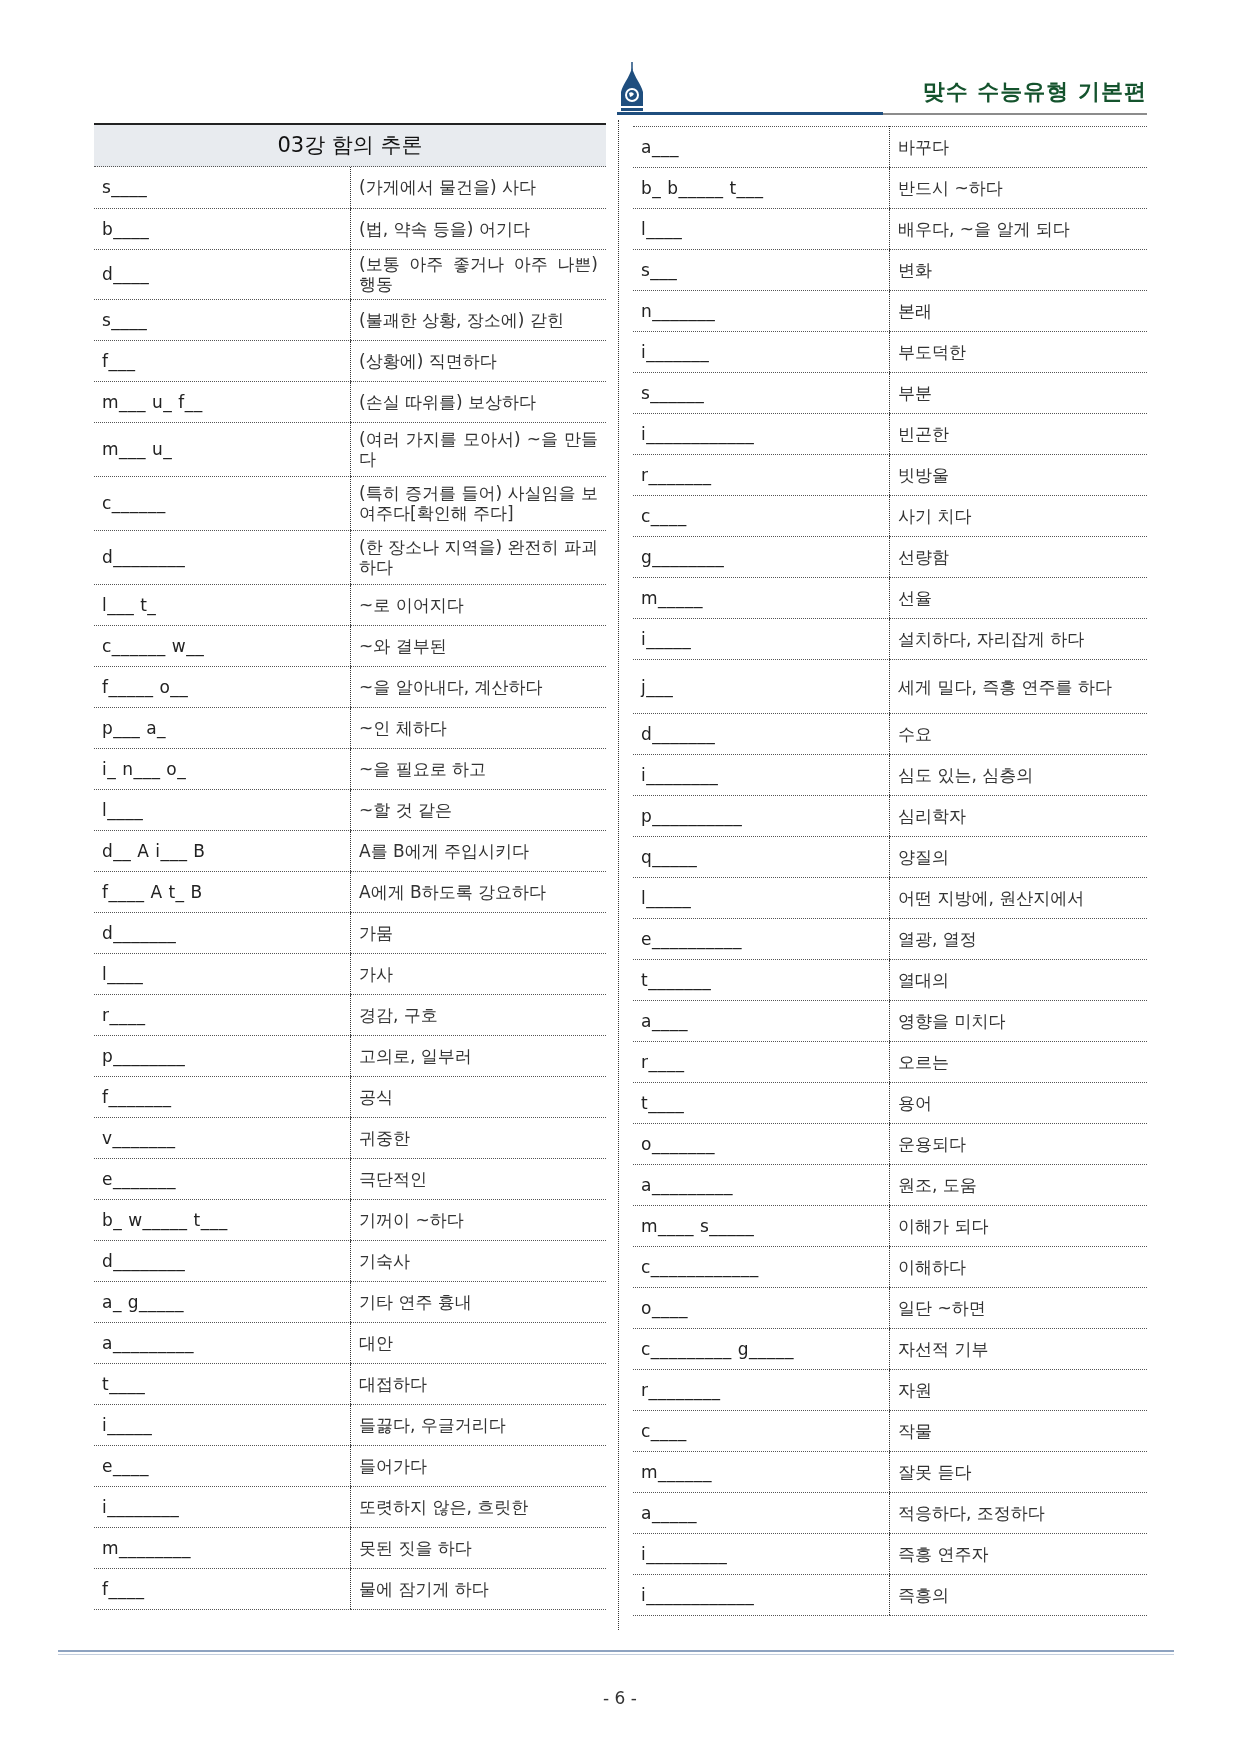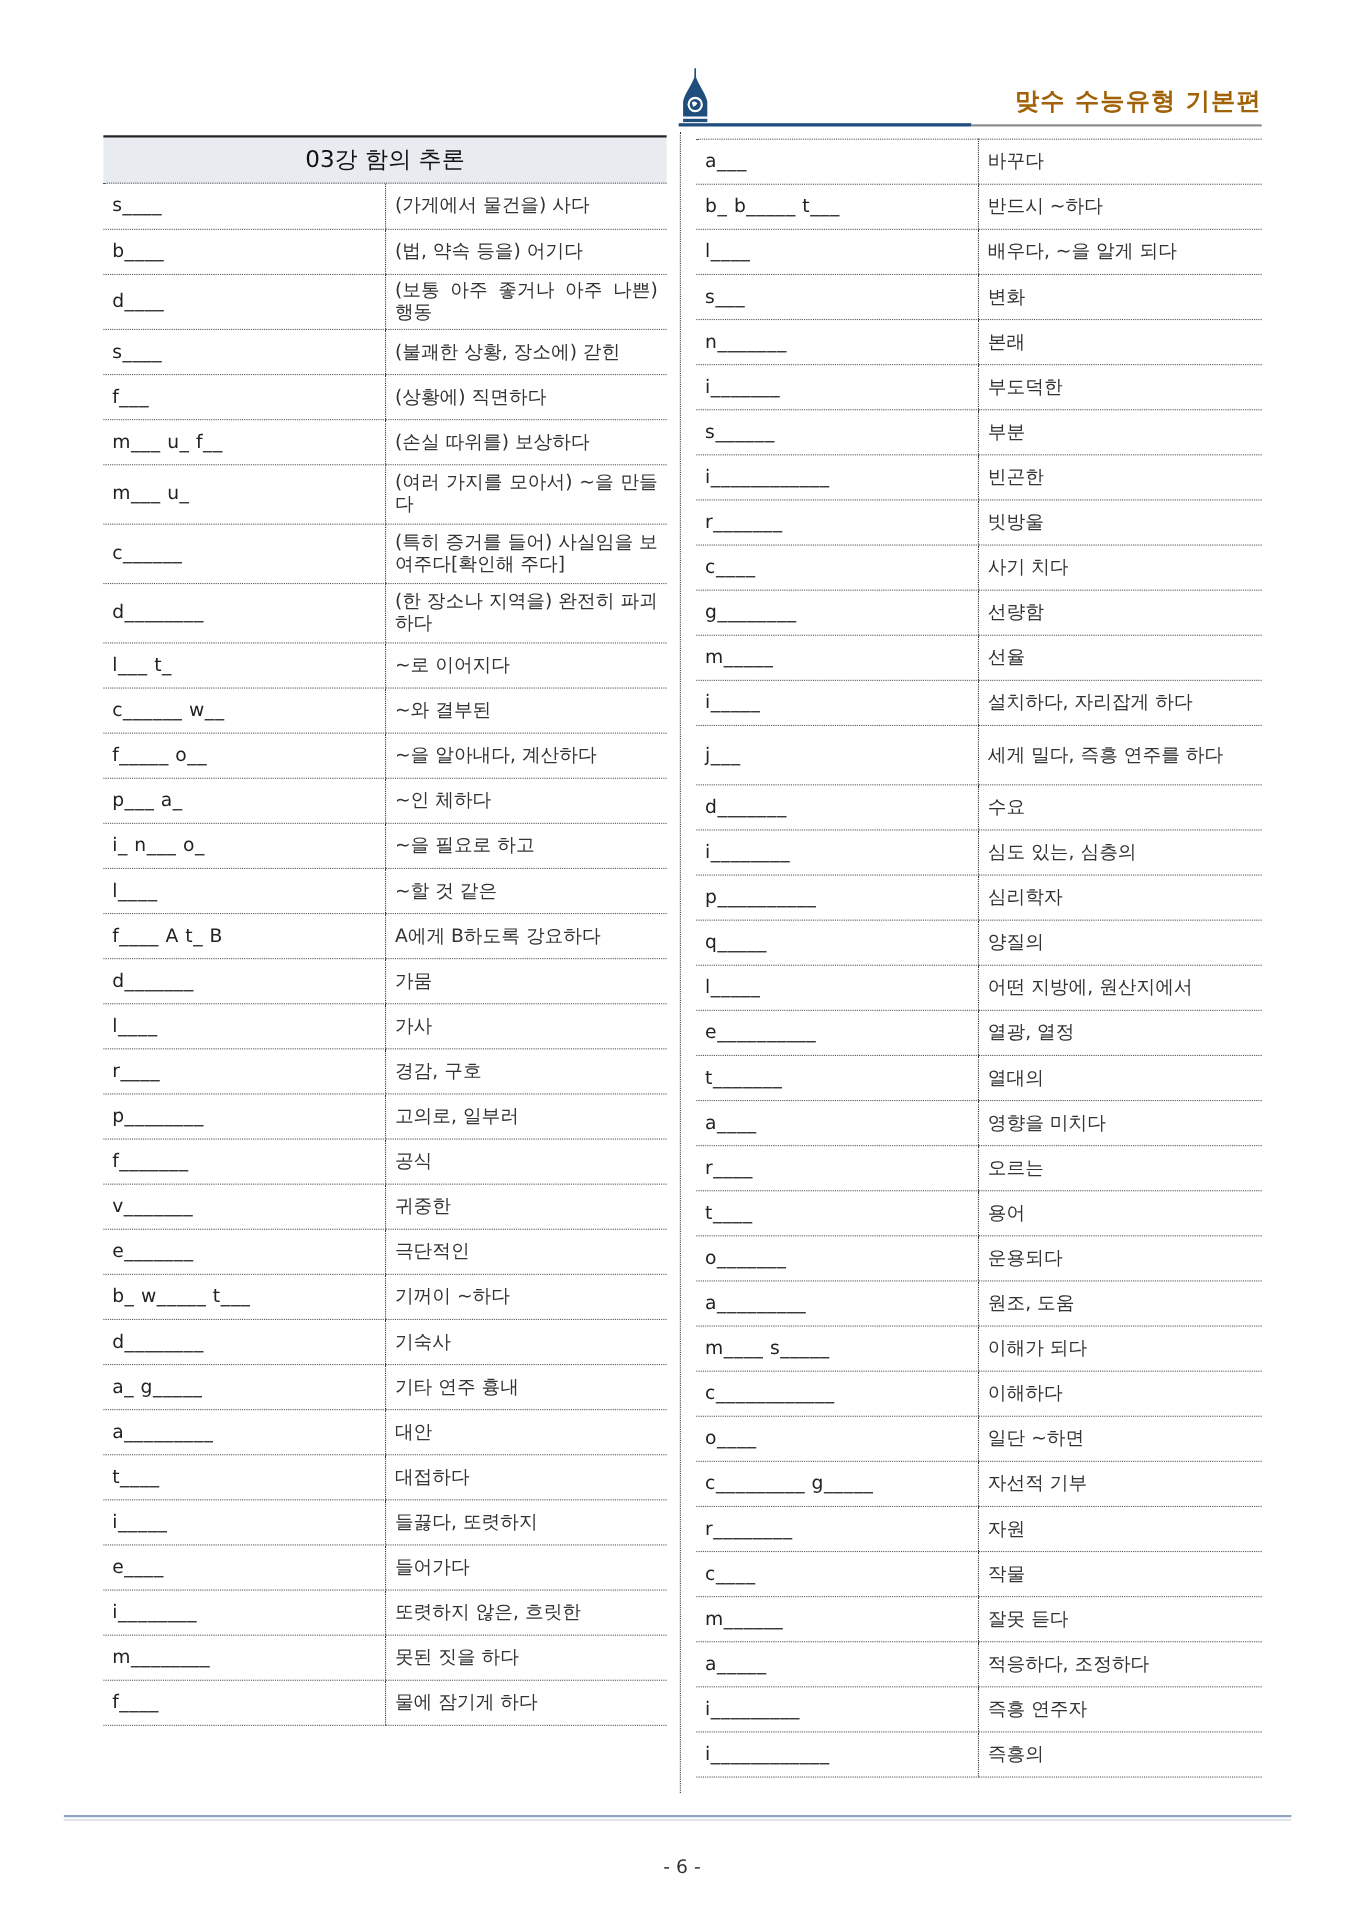--- a/index.html
+++ b/index.html
@@ -1,21 +1,21 @@
 <!DOCTYPE html>
 <html><head>
   <meta charset="utf-8">
   <style>
     html, body { margin: 0; padding: 0; background: #ffffff; }
     body { width: 1240px; height: 1752px; position: relative; overflow: hidden;
            font-family: "DejaVu Sans", "Liberation Sans", sans-serif; color: #222; }
     .header { position: absolute; left: 617px; top: 60px; width: 530px; height: 58px; }
     .logo { position: absolute; left: 0; top: 0; width: 30px; height: 56px; }
     .book-title { position: absolute; right: 0; top: 17px; font-size: 22px; font-weight: bold;
-                  color: #a16207; letter-spacing: 1px; white-space: nowrap; }
+                  color: #14532d; letter-spacing: 1px; white-space: nowrap; }
     .hdr-line-blue { position: absolute; left: 0; top: 52px; width: 266px; height: 3px; background: #1f4e7e; }
     .hdr-line-gray { position: absolute; left: 266px; top: 53px; width: 264px; height: 2px; background: #8c8c8c; }
 
     .col { position: absolute; top: 123px; }
     .col-left { left: 94px; width: 512px; }
     .col-right { left: 633px; width: 514px; }
     .vsep { position: absolute; left: 618px; top: 120px; height: 1510px; border-left: 1px dotted #333; }
 
     .chapter { height: 41px; background: #e8ebef; border-top: 2px solid #222;
                border-bottom: 1px dotted #555; text-align: center; font-size: 21px; line-height: 40px; color: #111; }
@@ -107,20 +107,24 @@
         </tr>
         <tr style="height: 41px;">
           <td class="word">i_ n___ o_</td>
           <td class="meaning">~을 필요로 하고</td>
         </tr>
         <tr style="height: 41px;">
           <td class="word">l____</td>
           <td class="meaning">~할 것 같은</td>
         </tr>
         <tr style="height: 41px;">
+          <td class="word">d__ A i___ B</td>
+          <td class="meaning">A를 B에게 주입시키다</td>
+        </tr>
+        <tr style="height: 41px;">
           <td class="word">f____ A t_ B</td>
           <td class="meaning">A에게 B하도록 강요하다</td>
         </tr>
         <tr style="height: 41px;">
           <td class="word">d_______</td>
           <td class="meaning">가뭄</td>
         </tr>
         <tr style="height: 41px;">
           <td class="word">l____</td>
           <td class="meaning">가사</td>
@@ -160,21 +164,21 @@
         <tr style="height: 41px;">
           <td class="word">a_________</td>
           <td class="meaning">대안</td>
         </tr>
         <tr style="height: 41px;">
           <td class="word">t____</td>
           <td class="meaning">대접하다</td>
         </tr>
         <tr style="height: 41px;">
           <td class="word">i_____</td>
-          <td class="meaning">들끓다, 또렷하지</td>
+          <td class="meaning">들끓다, 우글거리다</td>
         </tr>
         <tr style="height: 41px;">
           <td class="word">e____</td>
           <td class="meaning">들어가다</td>
         </tr>
         <tr style="height: 41px;">
           <td class="word">i________</td>
           <td class="meaning">또렷하지 않은, 흐릿한</td>
         </tr>
         <tr style="height: 41px;">

